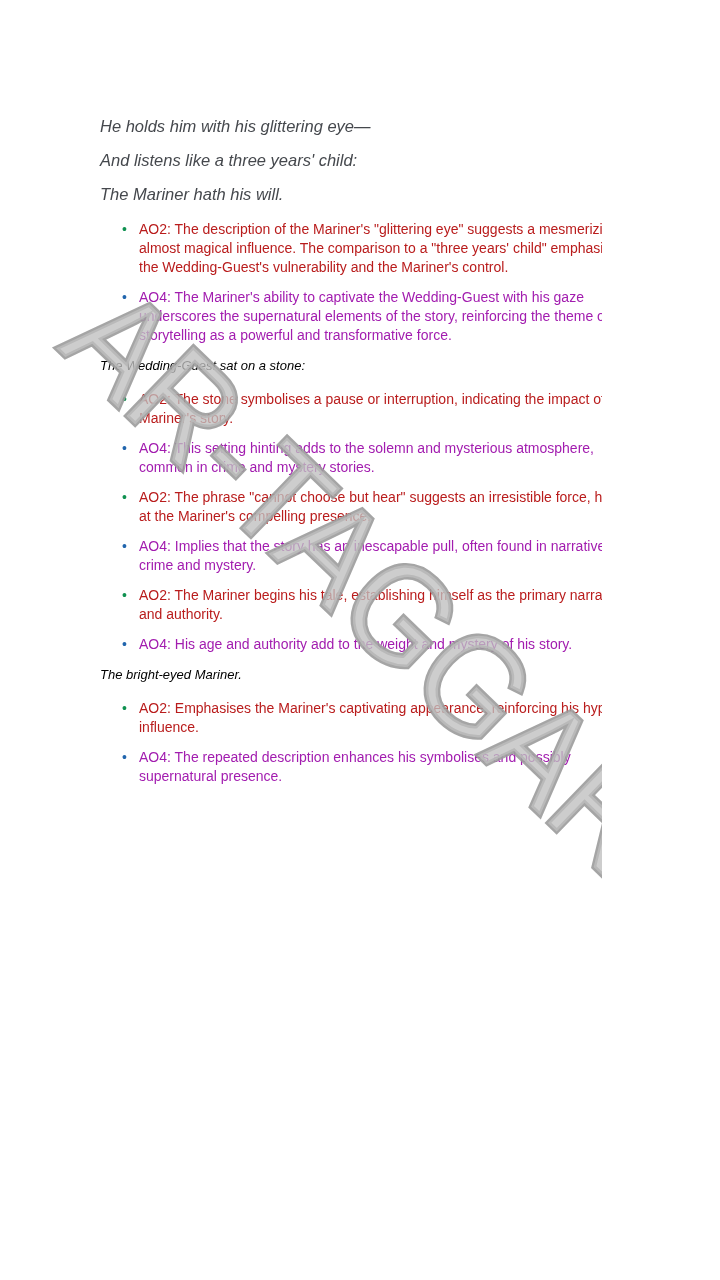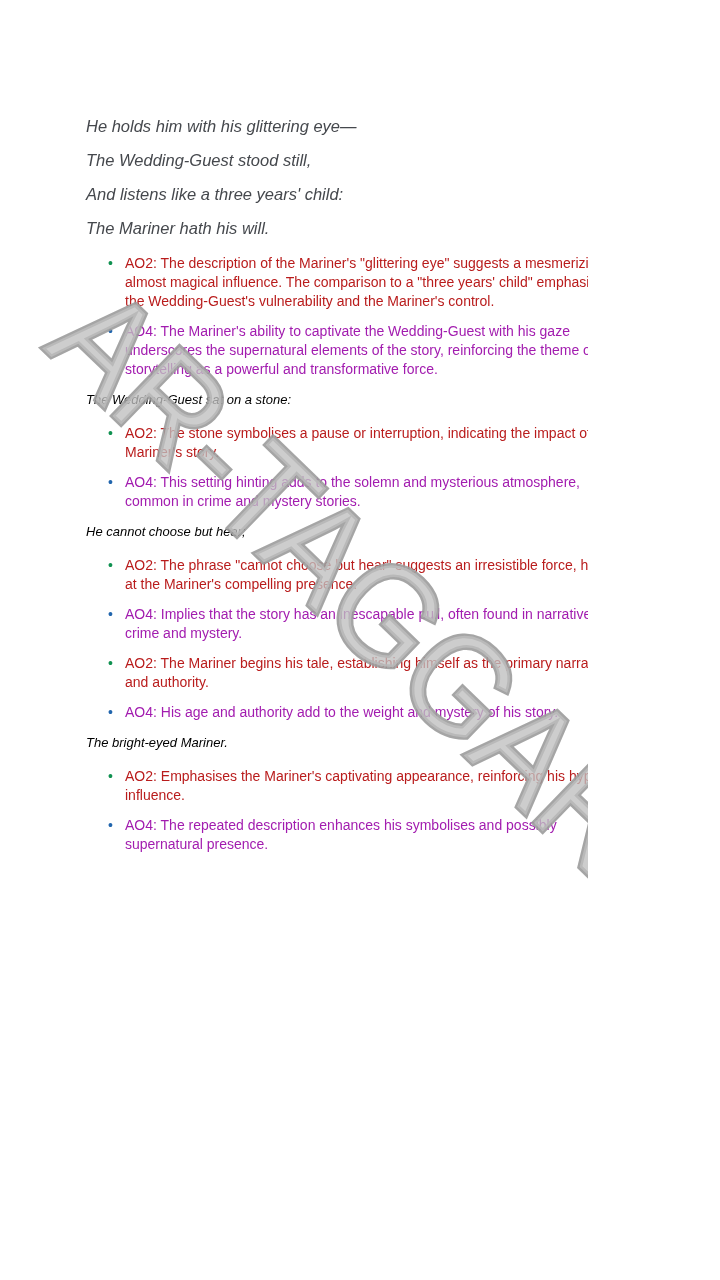--- a/index.html
+++ b/index.html
@@ -2,20 +2,21 @@
 <html><head>
 <meta charset="utf-8">
 <style>
   html,body{margin:0;padding:0;background:#ffffff;}
   .page{
     position:relative;
     width:588px;height:1280px;
     background:#ffffff;
     overflow:hidden;
     font-family:"Liberation Sans",sans-serif;
+    margin-left:14px;
   }
   .content{
     position:absolute;
     left:86px;top:118px;
     width:545px;
     z-index:1;
   }
   .quote-line{
     font-style:italic;
     font-size:16.5px;
@@ -62,21 +63,20 @@
   }
 </style>
 </head>
 <body>
 
 <div class="page">
 
   <div class="content">
 
     <p class="quote-line">He holds him with his glittering eye—</p>
-    <p class="quote-line">The Wedding-Guest stood still,</p>
     <p class="quote-line">And listens like a three years' child:</p>
     <p class="quote-line">The Mariner hath his will.</p>
 
     <ul class="annotations">
       <li class="annotation ao2">
         <span class="bullet">•</span>
         <span class="annotation-text">AO2: The description of the Mariner's "glittering eye" suggests a mesmerizing, almost magical influence. The comparison to a "three years' child" emphasizes the Wedding-Guest's vulnerability and the Mariner's control.</span>
       </li>
       <li class="annotation ao4">
         <span class="bullet">•</span>
@@ -89,21 +89,20 @@
       <li class="annotation ao2">
         <span class="bullet">•</span>
         <span class="annotation-text">AO2: The stone symbolises a pause or interruption, indicating the impact of the Mariner's story.</span>
       </li>
       <li class="annotation ao4">
         <span class="bullet">•</span>
         <span class="annotation-text">AO4: This setting hinting adds to the solemn and mysterious atmosphere, common in crime and mystery stories.</span>
       </li>
     </ul>
 
-    <p class="section-heading">He cannot choose but hear;</p>
     <ul class="annotations">
       <li class="annotation ao2">
         <span class="bullet">•</span>
         <span class="annotation-text">AO2: The phrase "cannot choose but hear" suggests an irresistible force, hinting at the Mariner's compelling presence.</span>
       </li>
       <li class="annotation ao4">
         <span class="bullet">•</span>
         <span class="annotation-text">AO4: Implies that the story has an inescapable pull, often found in narratives of crime and mystery.</span>
       </li>
     </ul>

